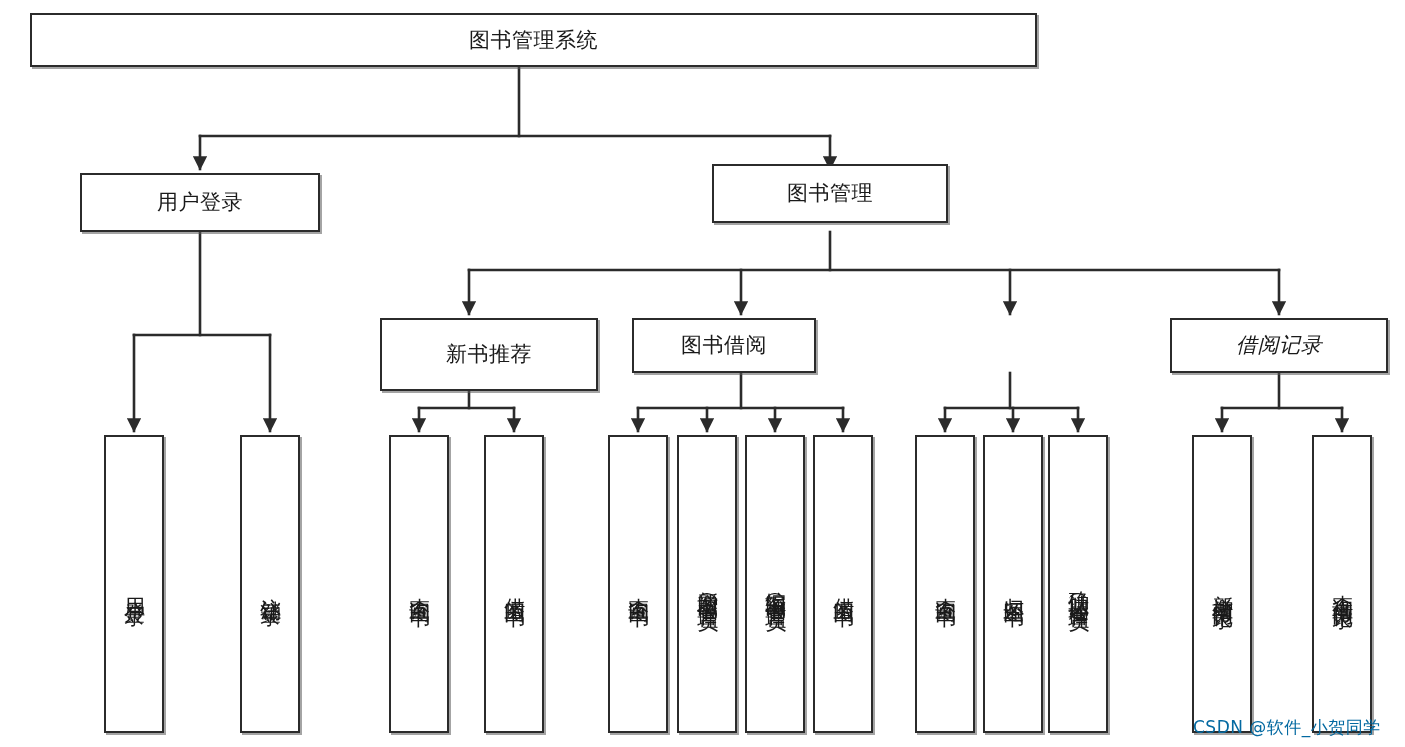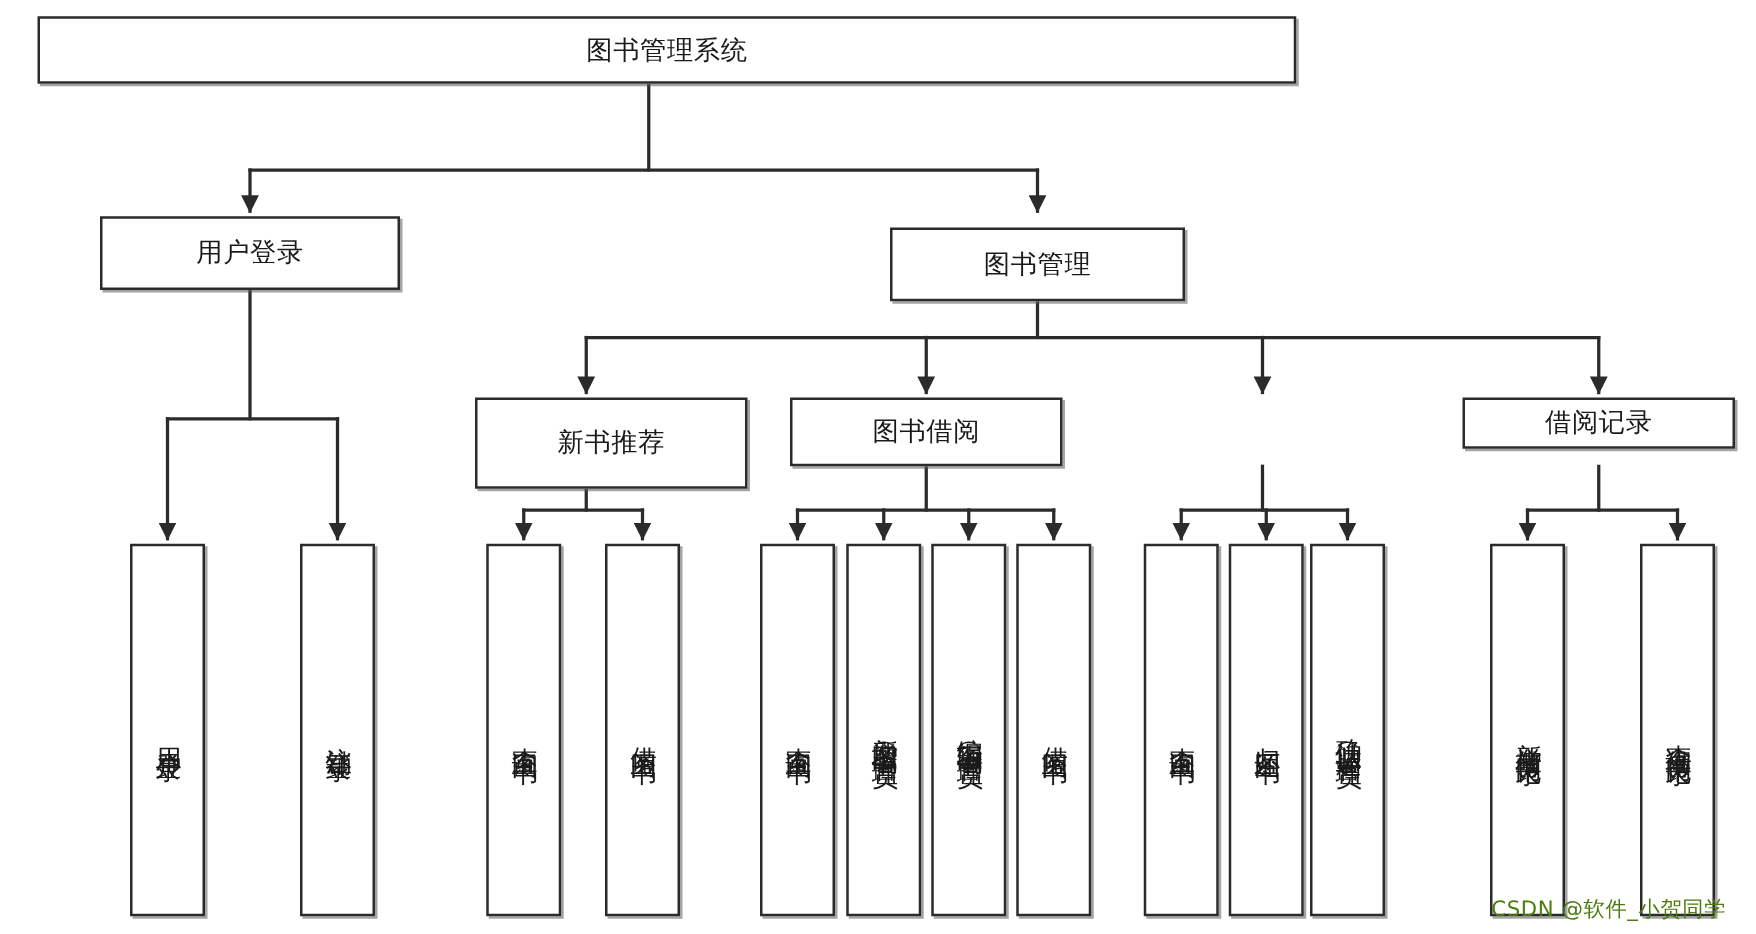--- a/index.html
+++ b/index.html
@@ -62,21 +62,21 @@
     line-height: 1.32;
     letter-spacing: 3px;
     white-space: pre;
     max-height: 268px;
   }
   #watermark {
     position: absolute;
     left: 1193px;
     top: 716px;
     font-size: 17px;
-    color: #4d7c0f;
+    color: #0369a1;
     letter-spacing: 0.5px;
     white-space: nowrap;
     pointer-events: none;
     user-select: none;
   }
 </style>
 </head>
 <body>
 
 <div id="diagram-root">
@@ -131,31 +131,31 @@
     </g>
   </svg>
 
   <div class="node root horizontal" style="left:30px; top:13px; width:1007px; height:54px;">
     <span class="node-label">图书管理系统</span>
   </div>
 
   <div class="node horizontal" style="left:80px; top:173px; width:240px; height:59px;">
     <span class="node-label">用户登录</span>
   </div>
-  <div class="node horizontal" style="left:712px; top:182px; width:236px; height:59px;">
+  <div class="node horizontal" style="left:712px; top:164px; width:236px; height:59px;">
     <span class="node-label">图书管理</span>
   </div>
 
   <div class="node horizontal" style="left:380px; top:318px; width:218px; height:73px;">
     <span class="node-label">新书推荐</span>
   </div>
-  <div class="node horizontal" style="left:632px; top:318px; width:218px; height:55px;">
+  <div class="node horizontal" style="left:632px; top:318px; width:184px; height:55px;">
     <span class="node-label">图书借阅</span>
   </div>
-  <div class="node horizontal" style="left:1170px; top:318px; width:218px; height:41px;">
+  <div class="node horizontal" style="left:1170px; top:318px; width:218px; height:55px;font-style:italic;">
     <span class="node-label">借阅记录</span>
   </div>
 
   <div class="node vertical" style="left:104px; top:435px; width:60px; height:298px;">
     <span class="node-label">用户登录</span>
   </div>
   <div class="node vertical" style="left:240px; top:435px; width:60px; height:298px;">
     <span class="node-label">注销登录</span>
   </div>
   <div class="node vertical" style="left:389px; top:435px; width:60px; height:298px;">

